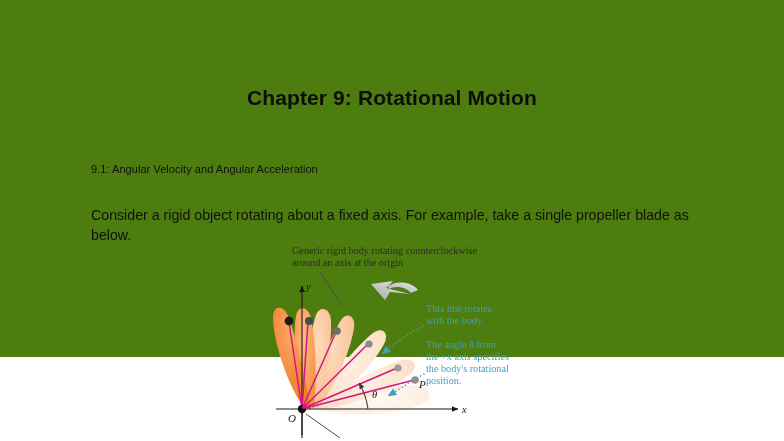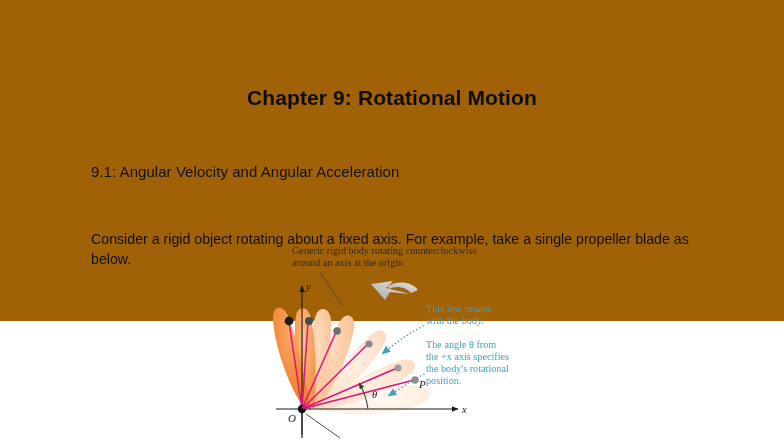--- a/index.html
+++ b/index.html
@@ -11,52 +11,51 @@
     width: 784px;
     height: 441px;
     overflow: hidden;
     font-family: "Liberation Sans", sans-serif;
     color: #1a1a1a;
     position: relative;
   }
   .page {
     position: relative;
     width: 784px;
-    height: 321px;
-    background: #a16207;
+    height: 357px;
+    background: #4d7c0f;
   }
   .doc-title {
     position: absolute;
     left: 0;
     top: 86px;
     width: 784px;
     text-align: center;
     font-size: 21px;
     font-weight: bold;
     letter-spacing: 0.1px;
     color: #0d0d0d;
   }
   .section-heading {
     position: absolute;
     left: 91px;
     top: 163px;
-    font-size: 15px;
+    font-size: 11px;
     font-weight: normal;
     color: #111111;
     letter-spacing: 0.05px;
   }
   .body-paragraph {
     position: absolute;
     left: 91px;
     top: 205px;
     width: 616px;
     font-size: 14.2px;
     line-height: 20px;
     color: #111111;
-    margin-top: 24px;
   }
   .figure-wrap {
     position: absolute;
     left: 262px;
     top: 240px;
     width: 300px;
     height: 201px;
     overflow: hidden;
   }
   .figure-wrap svg {

